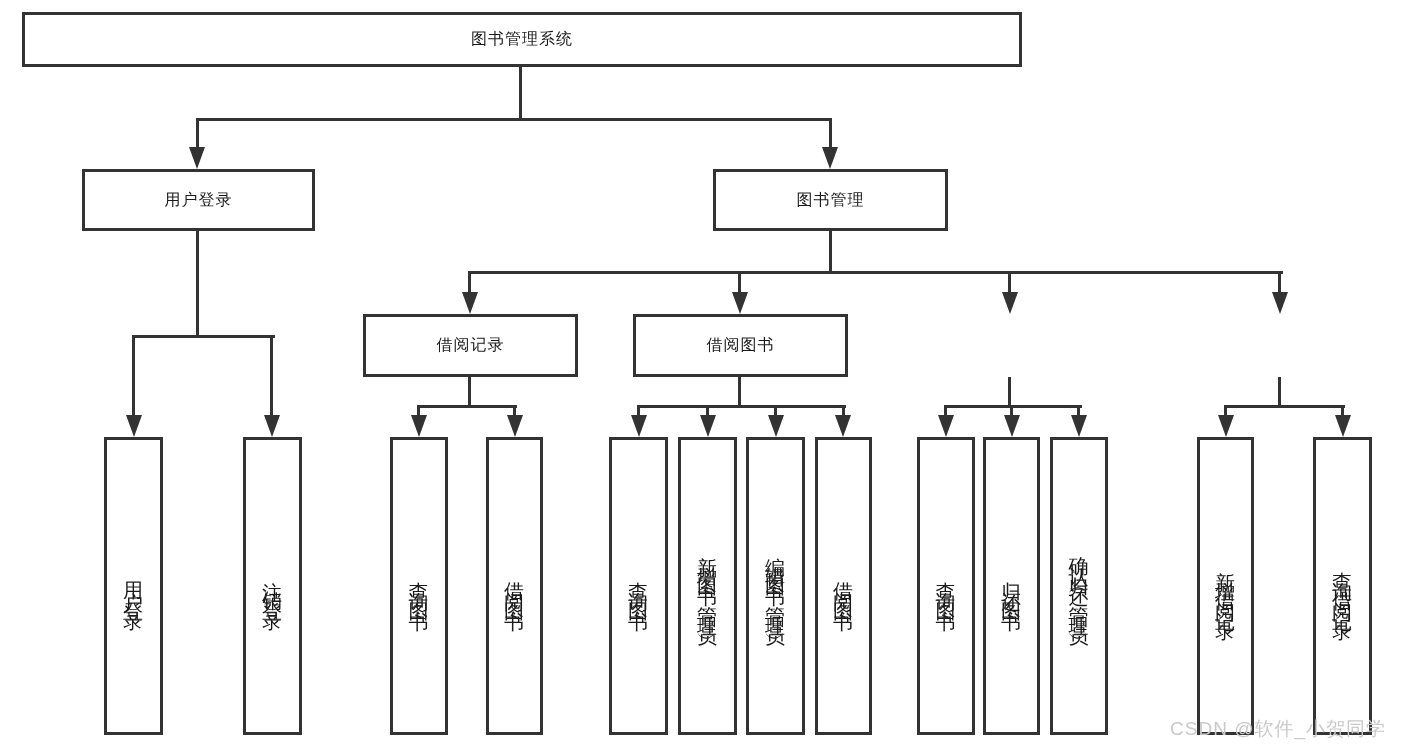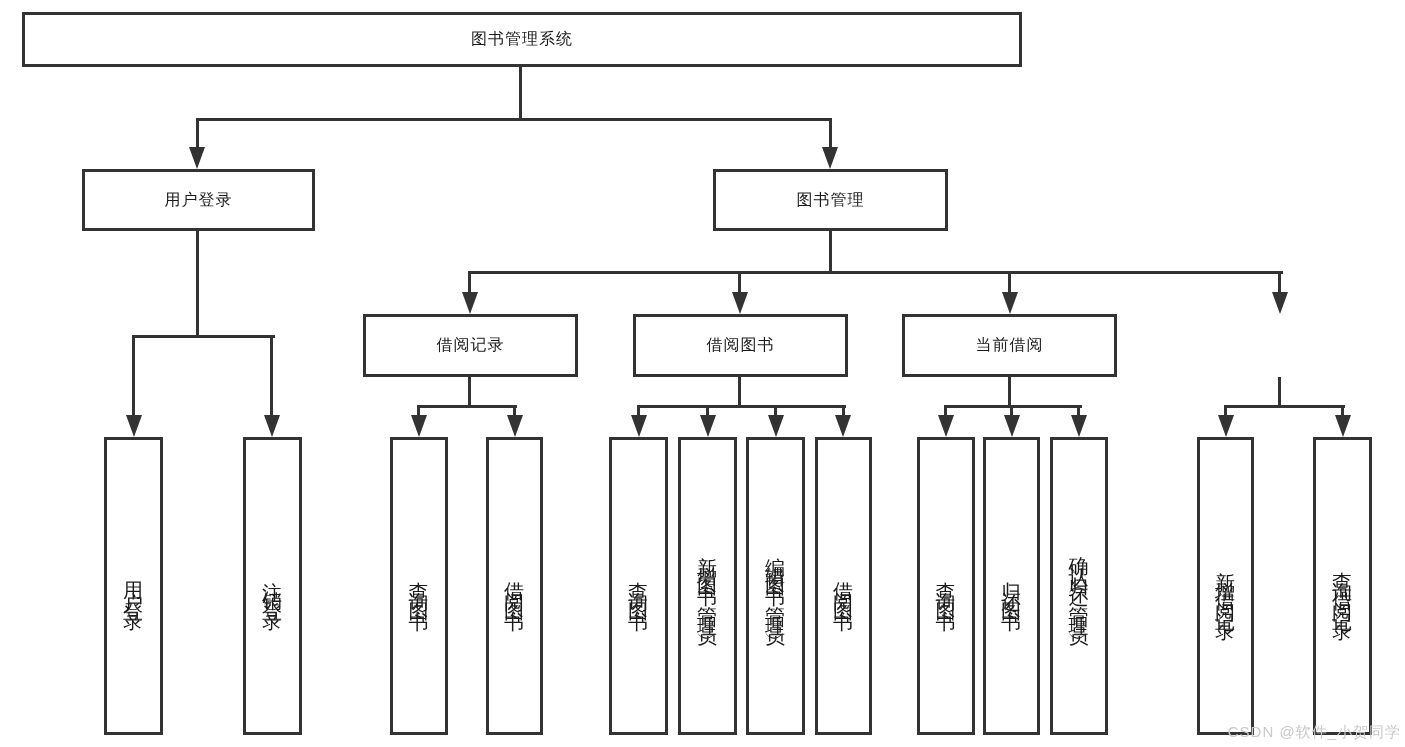--- a/index.html
+++ b/index.html
@@ -31,38 +31,37 @@
     line-height:1;
   }
   .line{position:absolute;background:var(--line);}
   .arw{
     position:absolute;width:0;height:0;
     border-left:8px solid transparent;
     border-right:8px solid transparent;
     border-top:22px solid var(--line);
   }
   .watermark{
-    position:absolute;right:4px;bottom:5px;
-    font-size:15px;color:var(--watermark);
+    position:absolute;right:19px;bottom:5px;
+    font-size:19px;color:var(--watermark);
     letter-spacing:1px;z-index:10;
   }
 </style>
 </head>
 <body>
 
 <div id="canvas">
 
   <div class="hbox" style="left:22px;top:12px;width:1000px;height:55px">图书管理系统</div>
 
   <div class="hbox" style="left:82px;top:169px;width:233px;height:62px">用户登录</div>
   <div class="hbox" style="left:713px;top:169px;width:235px;height:62px">图书管理</div>
 
   <div class="hbox" style="left:363px;top:314px;width:215px;height:63px">借阅记录</div>
   <div class="hbox" style="left:633px;top:314px;width:215px;height:63px">借阅图书</div>
-  <div class="hbox" style="left:902px;top:314px;width:215px;height:63px">当前借阅</div>
 
   <div class="vbox" style="left:104px;top:437px;width:59px;height:298px">用户登录</div>
   <div class="vbox" style="left:243px;top:437px;width:59px;height:298px">注销登录</div>
 
   <div class="vbox" style="left:390px;top:437px;width:58px;height:298px">查询图书</div>
   <div class="vbox" style="left:486px;top:437px;width:57px;height:298px">借阅图书</div>
 
   <div class="vbox" style="left:609px;top:437px;width:59px;height:298px">查询图书</div>
   <div class="vbox" style="left:678px;top:437px;width:59px;height:298px">新增图书（管理员）</div>
   <div class="vbox" style="left:746px;top:437px;width:59px;height:298px">编辑图书（管理员）</div>

